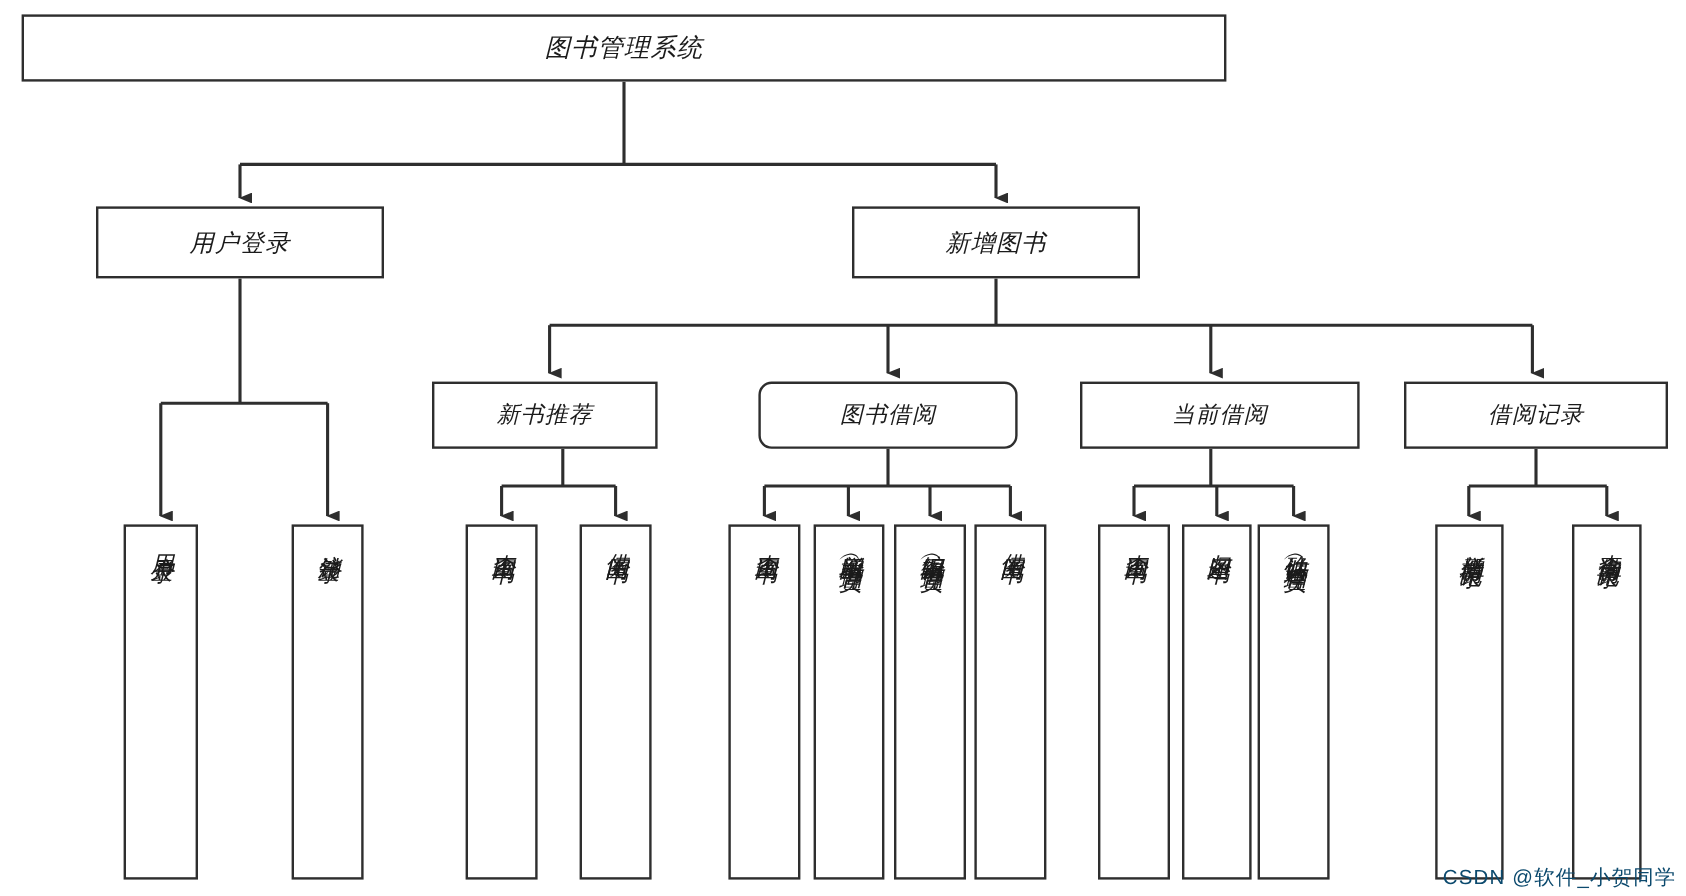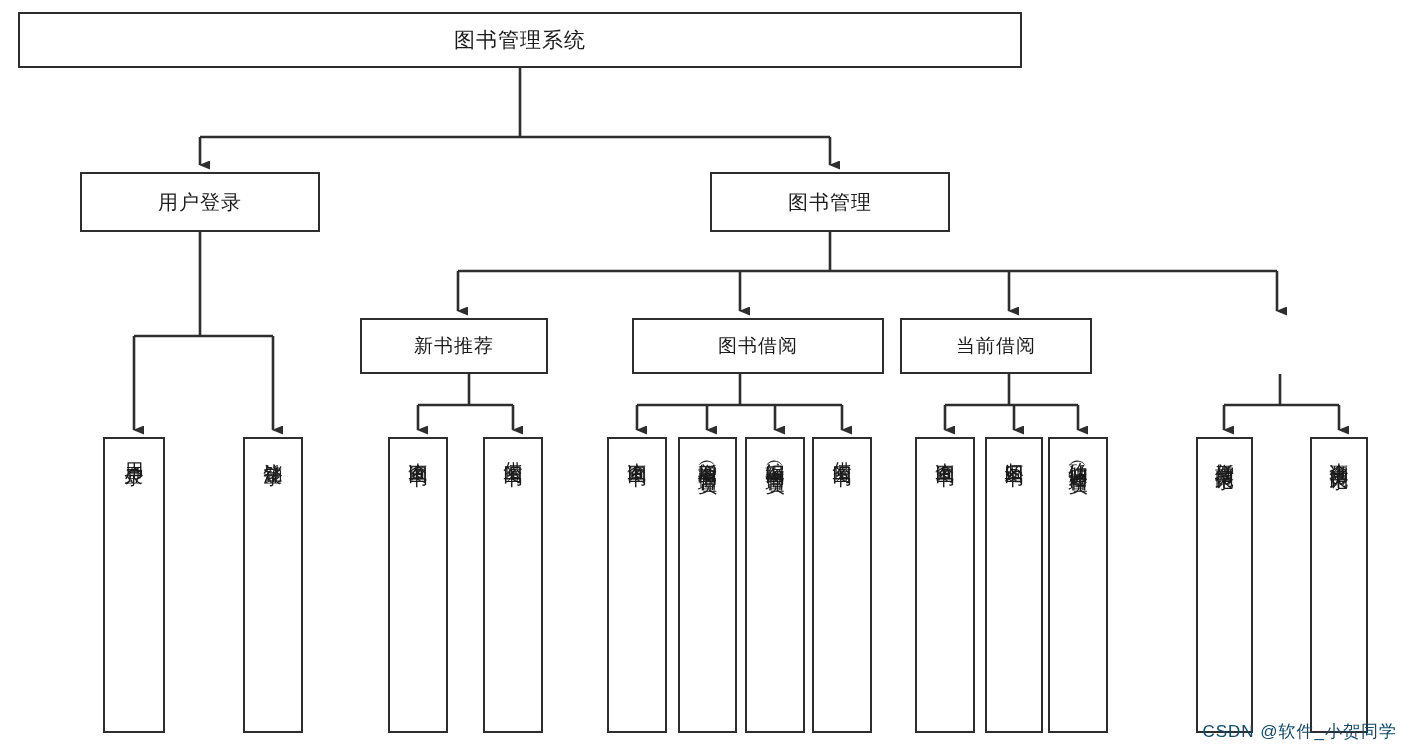--- a/index.html
+++ b/index.html
@@ -27,20 +27,21 @@
   }
   .node {
     position: absolute;
     box-sizing: border-box;
     background: #ffffff;
     border: 2px solid #2e2e2e;
     display: flex;
     align-items: center;
     justify-content: center;
     color: #1b1b1b;
+    font-style: italic;
   }
   .node.root {
     font-size: 21px;
   }
   .node.level2 {
     font-size: 20px;
   }
   .node.level3 {
     font-size: 19px;
   }
@@ -126,31 +127,34 @@
   </svg>
 
   <div class="node root" style="left:18px; top:12px; width:1004px; height:56px;">
     <span class="htext">图书管理系统</span>
   </div>
 
   <div class="node level2" style="left:80px; top:172px; width:240px; height:60px;">
     <span class="htext">用户登录</span>
   </div>
   <div class="node level2" style="left:710px; top:172px; width:240px; height:60px;">
-    <span class="htext">图书管理</span>
+    <span class="htext">新增图书</span>
   </div>
 
   <div class="node level3" style="left:360px; top:318px; width:188px; height:56px;">
     <span class="htext">新书推荐</span>
   </div>
-  <div class="node level3" style="left:632px; top:318px; width:252px; height:56px;">
+  <div class="node level3" style="left:632px; top:318px; width:216px; height:56px;border-radius:11px;">
     <span class="htext">图书借阅</span>
   </div>
-  <div class="node level3" style="left:900px; top:318px; width:192px; height:56px;">
+  <div class="node level3" style="left:900px; top:318px; width:233px; height:56px;">
     <span class="htext">当前借阅</span>
+  </div>
+  <div class="node level3" style="left:1170px; top:318px; width:220px; height:56px;">
+    <span class="htext">借阅记录</span>
   </div>
 
   <div class="node leaf" style="left:103px; top:437px; width:62px; height:296px;">
     <span class="vtext">用户登录</span>
   </div>
   <div class="node leaf" style="left:243px; top:437px; width:60px; height:296px;">
     <span class="vtext">注销登录</span>
   </div>
   <div class="node leaf" style="left:388px; top:437px; width:60px; height:296px;">
     <span class="vtext">查询图书</span>

